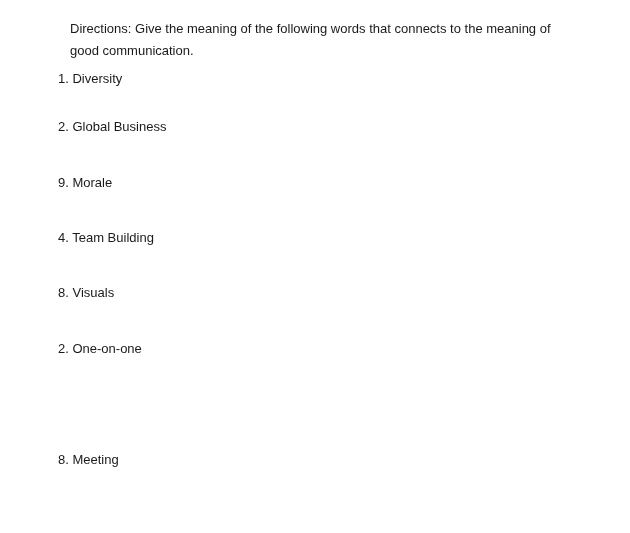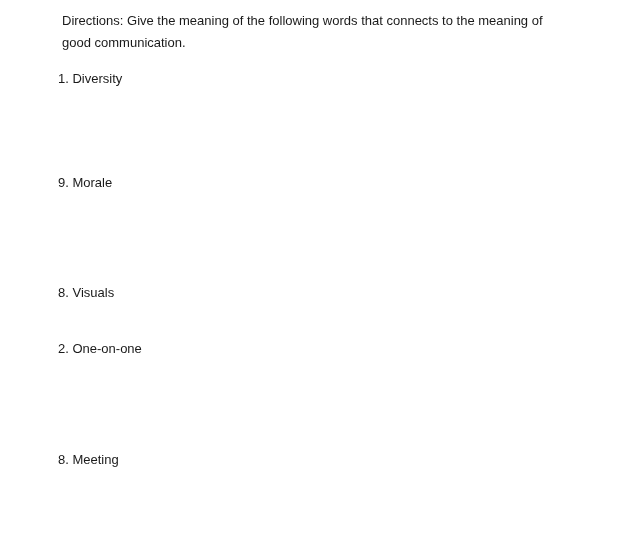--- a/index.html
+++ b/index.html
@@ -22,34 +22,36 @@
       top: 0;
       width: 630px;
       height: 533px;
     }
     .directions {
       position: absolute;
       left: 58px;
       top: 6px;
       width: 490px;
       line-height: 22px;
-      margin: 4px;
+      margin: 12px;
     }
     .item {
       position: absolute;
       left: 58px;
       line-height: 16px;
       margin: 0;
       white-space: pre;
     }
   </style>
 </head>
 <body>
 
 <div class="page">
   <p class="directions">Directions: Give the meaning of the following words that connects to the meaning of good communication.</p>
 
   <p class="item" style="top:71px">1. Diversity</p>
+  <p class="item" style="top:119px">2. Global Business</p>
   <p class="item" style="top:175px">9. Morale</p>
+  <p class="item" style="top:230px">4. Team Building</p>
   <p class="item" style="top:285px">8. Visuals</p>
   <p class="item" style="top:341px">2. One-on-one</p>
   <p class="item" style="top:452px">8. Meeting</p>
 </div>
 
 </body></html>

